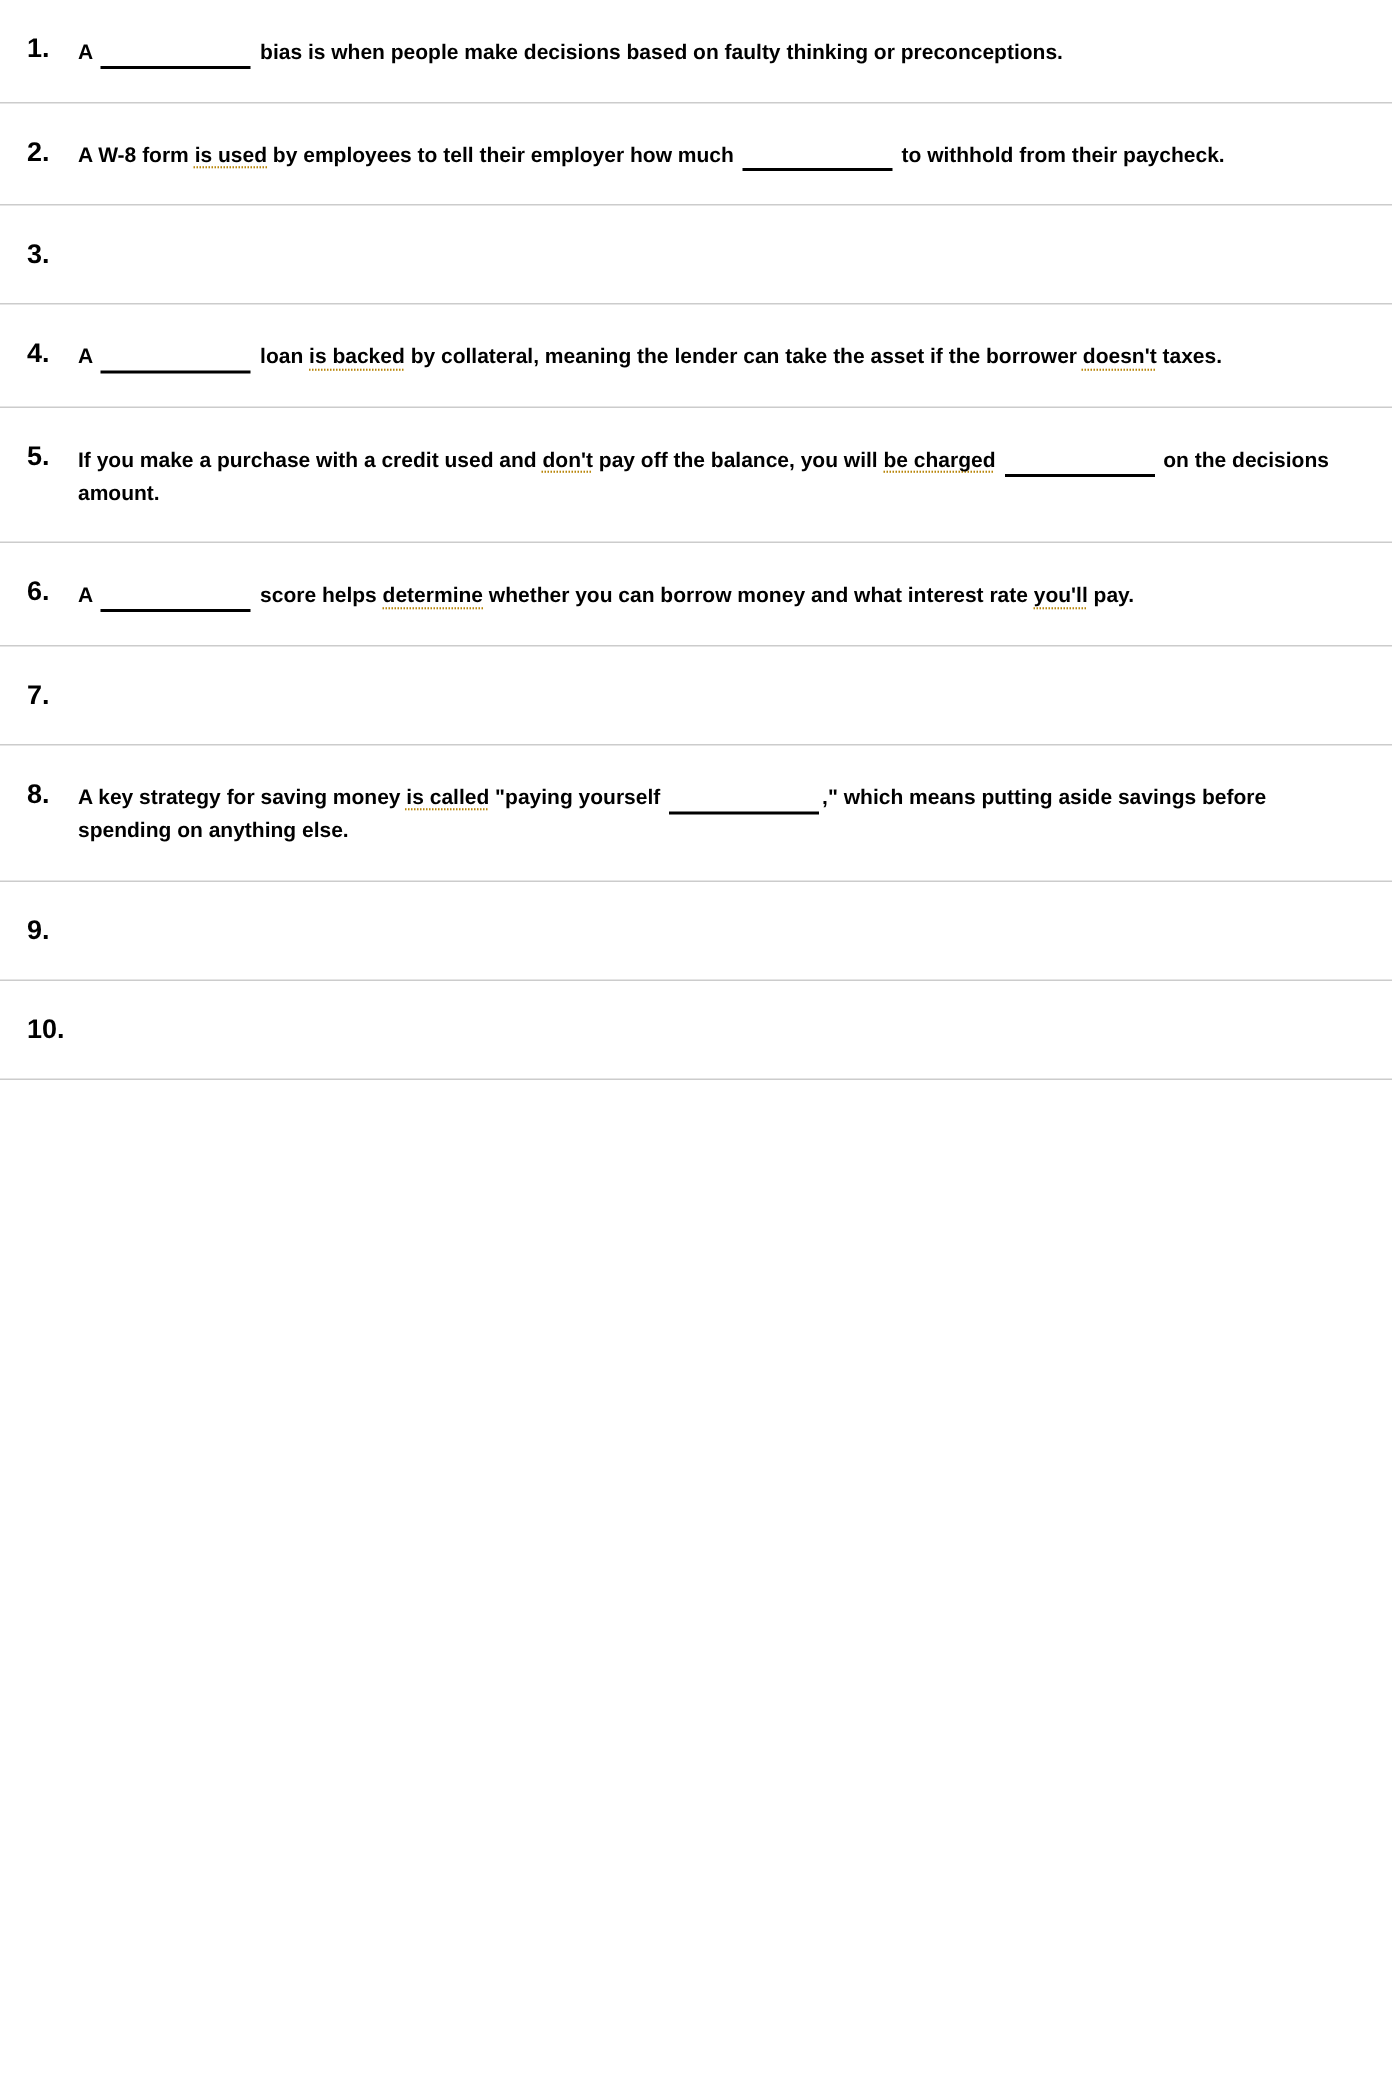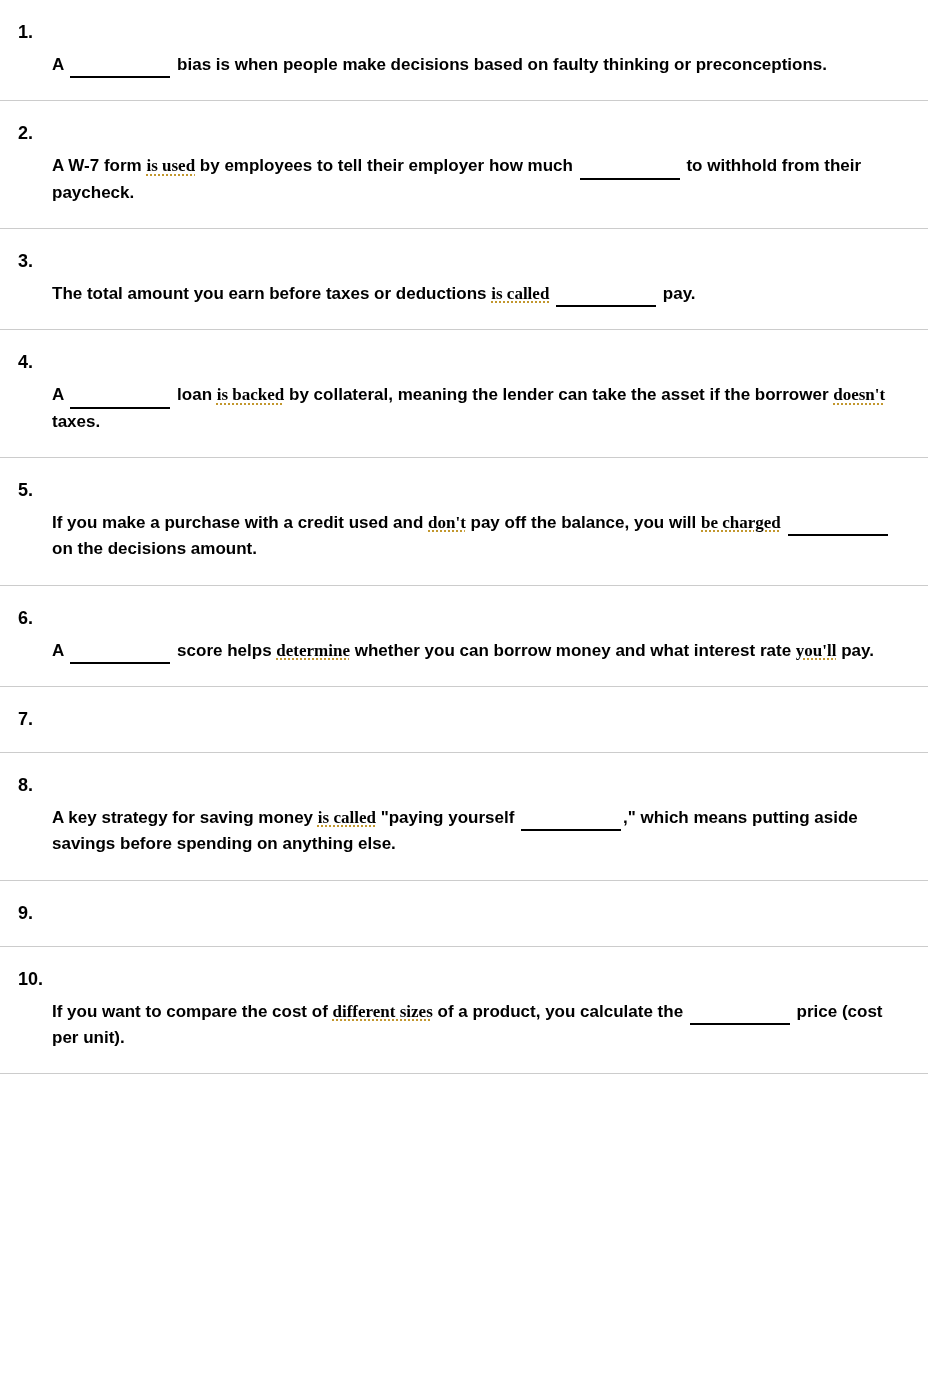--- a/index.html
+++ b/index.html
@@ -33,56 +33,53 @@
 
     .question-number {
       font-weight: bold;
       font-size: 18px;
       min-width: 28px;
       flex-shrink: 0;
     }
 
     .question-text {
       font-weight: bold;
-      font-size: 17px;
+      font-size: 14px;
       line-height: 1.55;
-      margin-top: 28px;
     }
 
     .blank {
       display: inline-block;
       min-width: 100px;
       border-bottom: 2.5px solid #000000;
       margin: 0 2px;
       vertical-align: bottom;
     }
 
     .underlined {
       text-decoration: underline;
       text-decoration-color: #b8860b;
       text-decoration-style: dotted;
       text-underline-offset: 3px;
-      font-family: Liberation Serif, serif;
     }
   </style>
 </head>
 <body>
 
 <ul class="question-list">
 <li class="question-item">
       <span class="question-number">1.</span>
       <div class="question-text"><span>A </span><span class="blank">&nbsp;&nbsp;&nbsp;&nbsp;&nbsp;&nbsp;&nbsp;&nbsp;&nbsp;&nbsp;</span><span> bias is when people make decisions based on faulty thinking or preconceptions.</span></div>
     </li>
     <li class="question-item">
       <span class="question-number">2.</span>
-      <div class="question-text"><span>A W-7 form </span><span class="underlined">is used</span><span> by employees to tell their employer how much </span><span class="blank">&nbsp;&nbsp;&nbsp;&nbsp;&nbsp;&nbsp;&nbsp;&nbsp;&nbsp;&nbsp;</span><span> to withhold from their paycheck.</span></div>
+      <div class="question-text"><span>A W-8 form </span><span class="underlined">is used</span><span> by employees to tell their employer how much </span><span class="blank">&nbsp;&nbsp;&nbsp;&nbsp;&nbsp;&nbsp;&nbsp;&nbsp;&nbsp;&nbsp;</span><span> to withhold from their paycheck.</span></div>
     </li>
     <li class="question-item">
       <span class="question-number">3.</span>
-      <div class="question-text"><span>The total amount you earn before taxes or deductions </span><span class="underlined">is called</span><span> </span><span class="blank">&nbsp;&nbsp;&nbsp;&nbsp;&nbsp;&nbsp;&nbsp;&nbsp;&nbsp;&nbsp;</span><span> pay.</span></div>
     </li>
     <li class="question-item">
       <span class="question-number">4.</span>
       <div class="question-text"><span>A </span><span class="blank">&nbsp;&nbsp;&nbsp;&nbsp;&nbsp;&nbsp;&nbsp;&nbsp;&nbsp;&nbsp;</span><span> loan </span><span class="underlined">is backed</span><span> by collateral, meaning the lender can take the asset if the borrower </span><span class="underlined">doesn't</span><span> taxes.</span></div>
     </li>
     <li class="question-item">
       <span class="question-number">5.</span>
       <div class="question-text"><span>If you make a purchase with a credit used and </span><span class="underlined">don't</span><span> pay off the balance, you will </span><span class="underlined">be charged</span><span> </span><span class="blank">&nbsp;&nbsp;&nbsp;&nbsp;&nbsp;&nbsp;&nbsp;&nbsp;&nbsp;&nbsp;</span><span> on the decisions amount.</span></div>
     </li>
     <li class="question-item">
@@ -94,15 +91,14 @@
     </li>
     <li class="question-item">
       <span class="question-number">8.</span>
       <div class="question-text"><span>A key strategy for saving money </span><span class="underlined">is called</span><span> "paying yourself </span><span class="blank">&nbsp;&nbsp;&nbsp;&nbsp;&nbsp;&nbsp;&nbsp;&nbsp;&nbsp;&nbsp;</span><span>," which means putting aside savings before spending on anything else.</span></div>
     </li>
     <li class="question-item">
       <span class="question-number">9.</span>
     </li>
     <li class="question-item">
       <span class="question-number">10.</span>
-      <div class="question-text"><span>If you want to compare the cost of </span><span class="underlined">different sizes</span><span> of a product, you calculate the </span><span class="blank">&nbsp;&nbsp;&nbsp;&nbsp;&nbsp;&nbsp;&nbsp;&nbsp;&nbsp;&nbsp;</span><span> price (cost per unit).</span></div>
     </li>
   </ul>
 
 </body></html>

